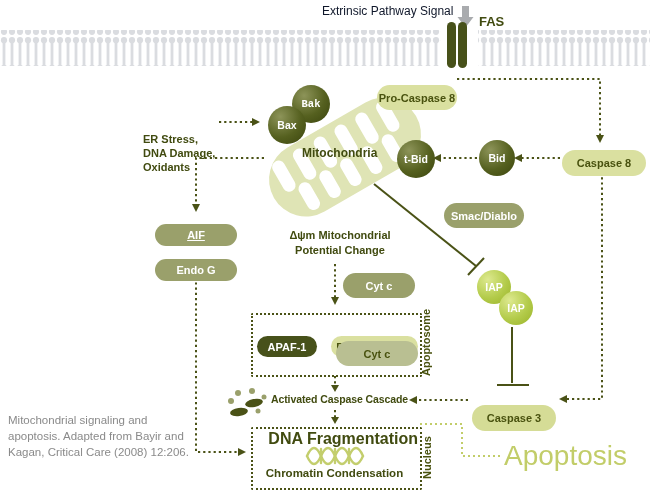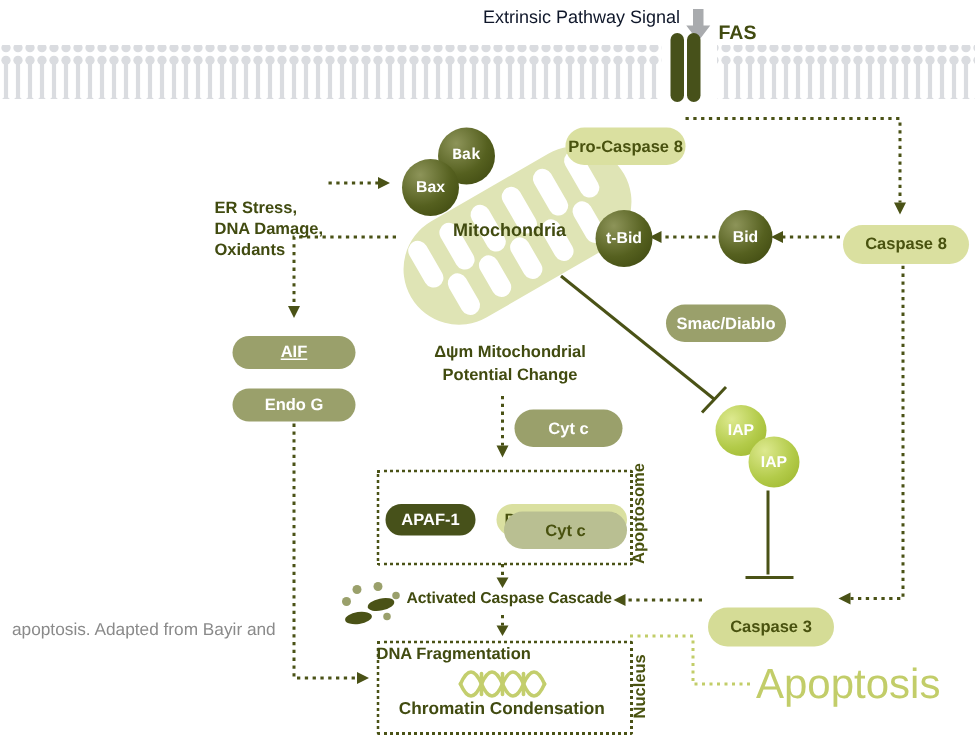--- a/index.html
+++ b/index.html
@@ -149,22 +149,24 @@
     <span style="display:block;">Δψm Mitochondrial</span>
     <span style="display:block;">Potential Change</span>
   </div>
   <div class="lbl" style="left:271px;top:393px;font-size:10.5px;letter-spacing:-0.1px;">Activated Caspase Cascade</div>
 
   <div class="dotted-box" style="left:251px;top:313px;width:167px;height:60px;"></div>
   <div class="vlabel" style="left:420px;top:312px;height:64px;">Apoptosome</div>
 
   <div class="dotted-box" style="left:251px;top:427px;width:167px;height:59px;"></div>
   <div class="vlabel" style="left:421px;top:429px;height:58px;">Nucleus</div>
-  <div class="lbl" style="left:251px;top:430px;width:167px;text-align:left;font-size:11px;">DNA Fragmentation</div>
+  <div class="lbl" style="left:251px;top:430px;width:167px;text-align:right;font-size:16px;">DNA Fragmentation</div>
   <div class="lbl" style="left:504px;top:440px;font-size:28px;font-weight:normal;color:#c2cd69;">Apoptosis</div>
 
   <div class="lbl" style="left:251px;top:467px;width:167px;text-align:center;font-size:11.5px;">Chromatin Condensation</div>
 
   <div style="position:absolute;left:8px;top:412px;width:225px;font-size:11.5px;line-height:16px;color:#8a8a8a;">
+    <span style="display:block;">Mitochondrial signaling and</span>
     <span style="display:block;">apoptosis. Adapted from Bayir and</span>
+    <span style="display:block;">Kagan, Critical Care (2008) 12:206.</span>
   </div>
 
 </div>
 
 </body></html>

